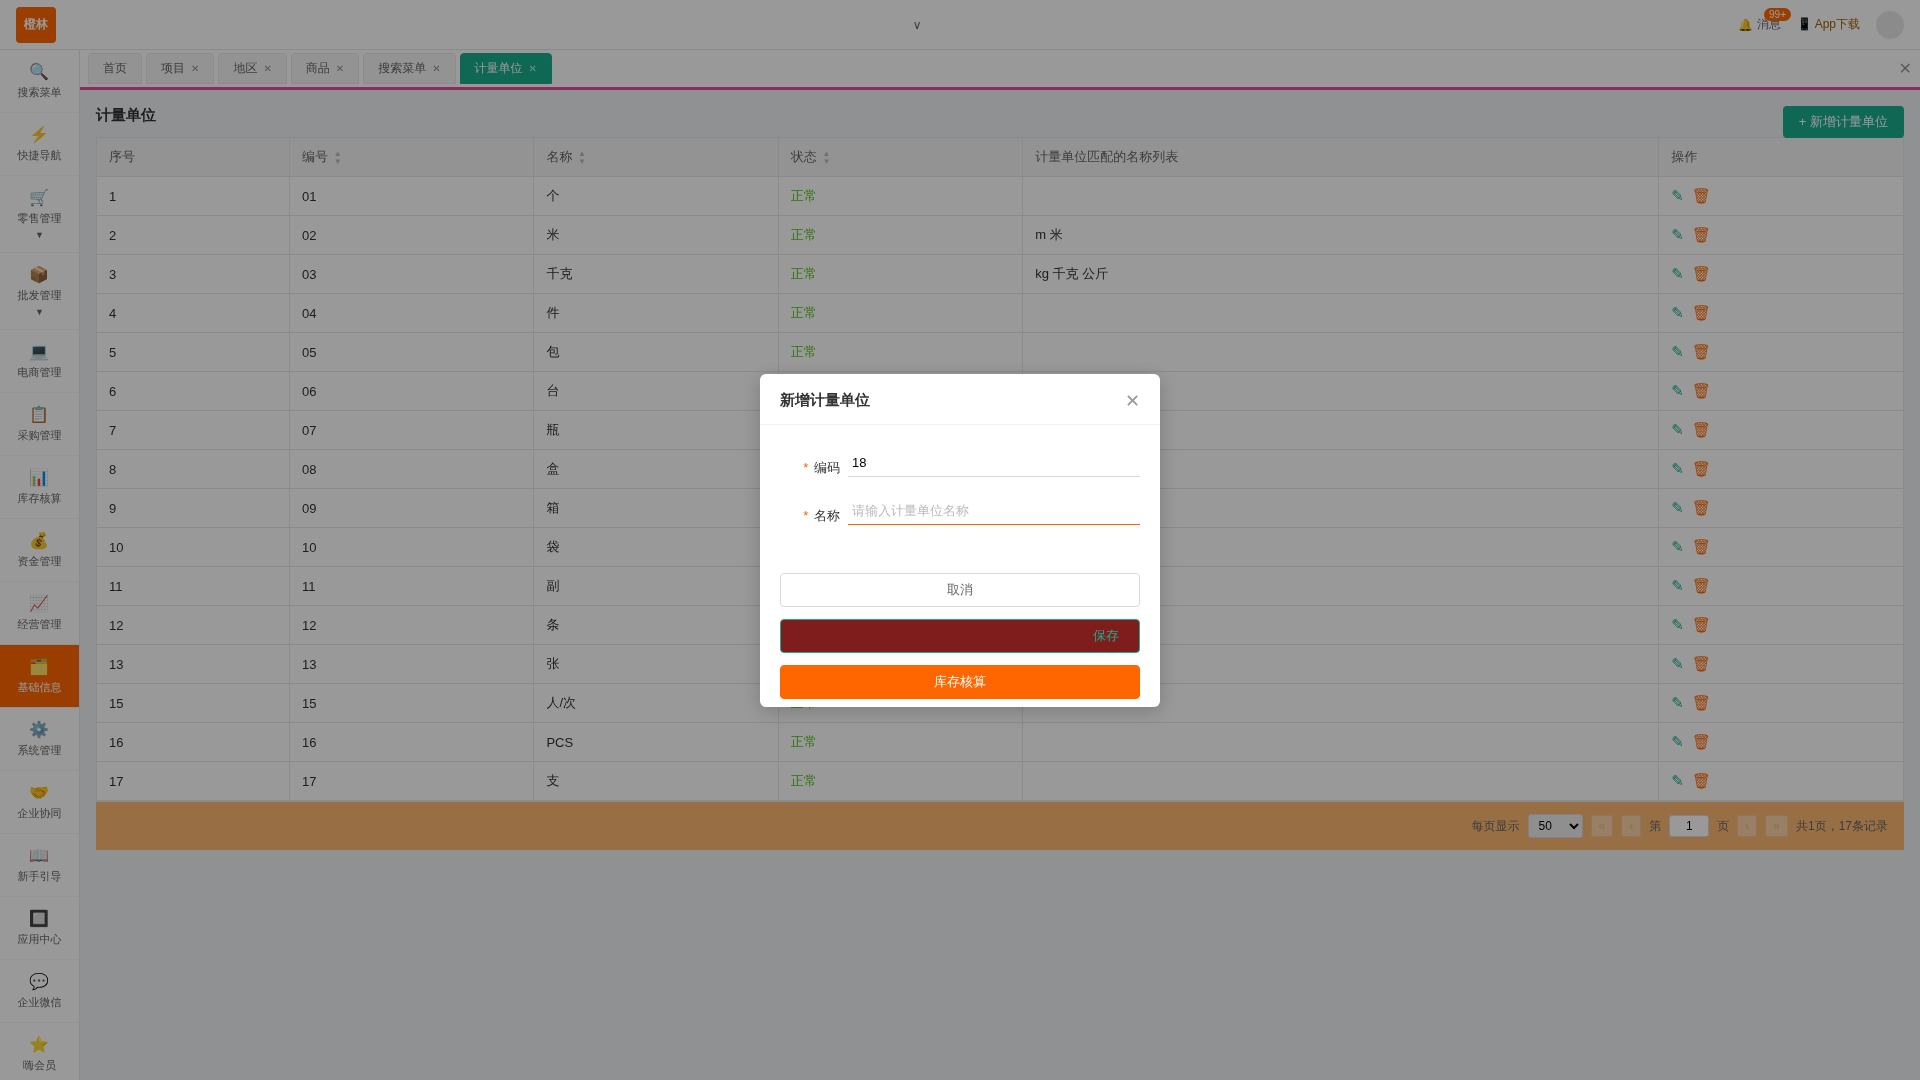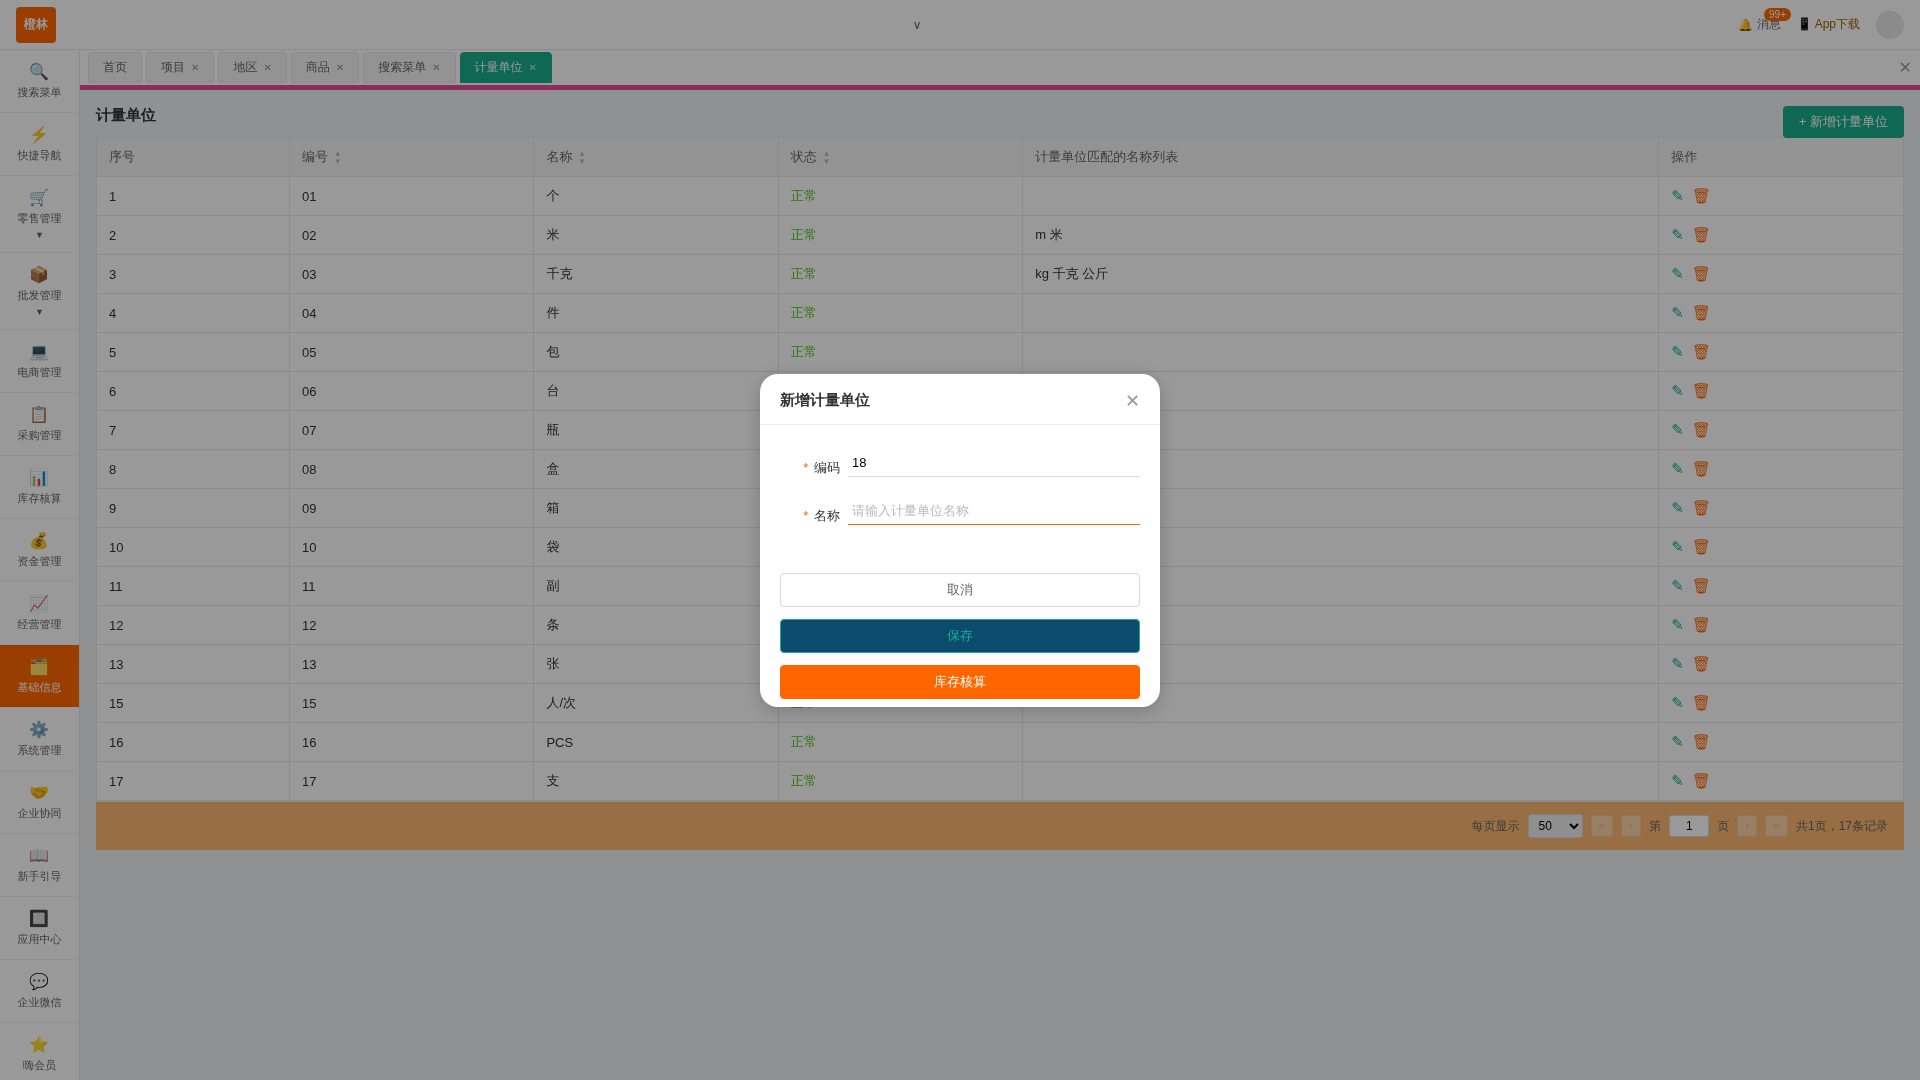--- a/index.html
+++ b/index.html
@@ -26,21 +26,21 @@
     .sidebar { width: 80px; background: #fff; display: flex; flex-direction: column; border-right: 1px solid #e8e8e8; overflow-y: auto; }
     .sidebar-item { display: flex; flex-direction: column; align-items: center; padding: 12px 4px; cursor: pointer; font-size: 11px; color: #666; border-bottom: 1px solid #f5f5f5; gap: 4px; }
     .sidebar-item.active { background: #f60; color: #fff; }
     .sidebar-item.active .sidebar-icon { color: #fff; }
     .sidebar-icon { font-size: 16px; }
 
     
     .main-content { flex: 1; display: flex; flex-direction: column; overflow: hidden; }
 
     
-    .tab-bar { display: flex; align-items: center; background: #fff; border-bottom: 5px solid #ec4899; height: 40px; padding: 0 8px; gap: 4px; }
+    .tab-bar { display: flex; align-items: center; background: #fff; border-bottom: 3px solid #ec4899; height: 40px; padding: 0 8px; gap: 4px; }
     .tab-item { display: flex; align-items: center; gap: 6px; padding: 6px 14px; border-radius: 4px 4px 0 0; font-size: 12px; cursor: pointer; color: #666; border: 1px solid #e8e8e8; background: #f5f5f5; }
     .tab-item.active { background: #1aad8d; color: #fff; border-color: #1aad8d; }
     .tab-close { font-size: 10px; color: inherit; opacity: 0.7; cursor: pointer; }
     .tab-close-btn { font-size: 16px; color: #999; cursor: pointer; margin-left: auto; }
 
     
     .page-body { flex: 1; padding: 16px; overflow-y: auto; position: relative; }
     .page-title { font-size: 15px; font-weight: bold; color: #333; margin-bottom: 12px; }
 
     
@@ -60,34 +60,34 @@
 
     
     .pagination-bar { display: flex; align-items: center; justify-content: flex-end; gap: 8px; padding: 12px 16px; background: #fdba74; border-top: 1px solid #e8e8e8; font-size: 12px; color: #666; }
     .page-size-select { border: 1px solid #d9d9d9; padding: 3px 6px; border-radius: 3px; font-size: 12px; }
     .page-nav-btn { border: 1px solid #d9d9d9; background: #fff; padding: 3px 7px; cursor: pointer; border-radius: 3px; font-size: 12px; }
     .page-nav-btn:disabled { opacity: 0.4; cursor: not-allowed; }
     .page-input { border: 1px solid #d9d9d9; padding: 3px 6px; width: 40px; text-align: center; border-radius: 3px; font-size: 12px; }
 
     
     .modal-overlay { position: fixed; top: 0; left: 0; width: 100%; height: 100%; background: rgba(0,0,0,0.4); z-index: 1000; display: flex; align-items: center; justify-content: center; }
-    .modal { background: #fff; border-radius: 18px; width: 400px; padding: 0; box-shadow: 0 4px 20px rgba(0,0,0,0.2); }
+    .modal { background: #fff; border-radius: 6px; width: 400px; padding: 0; box-shadow: 0 4px 20px rgba(0,0,0,0.2); }
     .modal-header { display: flex; align-items: center; justify-content: space-between; padding: 16px 20px 12px; border-bottom: 1px solid #f0f0f0; }
     .modal-title { font-size: 15px; font-weight: bold; color: #333; }
     .modal-close { color: #999; cursor: pointer; font-size: 18px; background: none; border: none; }
     .modal-body { padding: 24px 20px 16px; }
     .form-row { display: flex; align-items: flex-end; margin-bottom: 20px; }
     .form-label { width: 60px; text-align: right; font-size: 13px; color: #333; margin-right: 8px; }
     .form-required { color: #f60; margin-right: 2px; }
     .form-input { flex: 1; border: none; border-bottom: 1px solid #d9d9d9; padding: 6px 4px; font-size: 13px; outline: none; }
     .form-input.focused { border-bottom-color: #f60; }
     .form-input::placeholder { color: #bbb; }
     .modal-footer { display: flex; justify-content: center; gap: 12px; padding: 12px 20px 8px; flex-direction: column; }
     .btn-cancel { border: 1px solid #d9d9d9; background: #fff; padding: 7px 20px; border-radius: 4px; cursor: pointer; font-size: 13px; color: #666; }
-    .btn-save { border: 1px solid #1aad8d; background: #0c4a6e; color: #1aad8d; padding: 7px 20px; border-radius: 4px; cursor: pointer; font-size: 13px; }
+    .btn-save { border: 1px solid #1aad8d; background: #7f1d1d; color: #1aad8d; padding: 7px 20px; border-radius: 4px; cursor: pointer; font-size: 13px; text-align: right; }
     .btn-save-new { background: #f60; color: #fff; border: 1px solid #f60; padding: 7px 20px; border-radius: 4px; cursor: pointer; font-size: 13px; }
   </style>
 </head>
 <body>
 
 <div class="top-header">
   <div class="logo-area">
     <div class="logo-icon">
       <span>橙林</span>
     </div>

